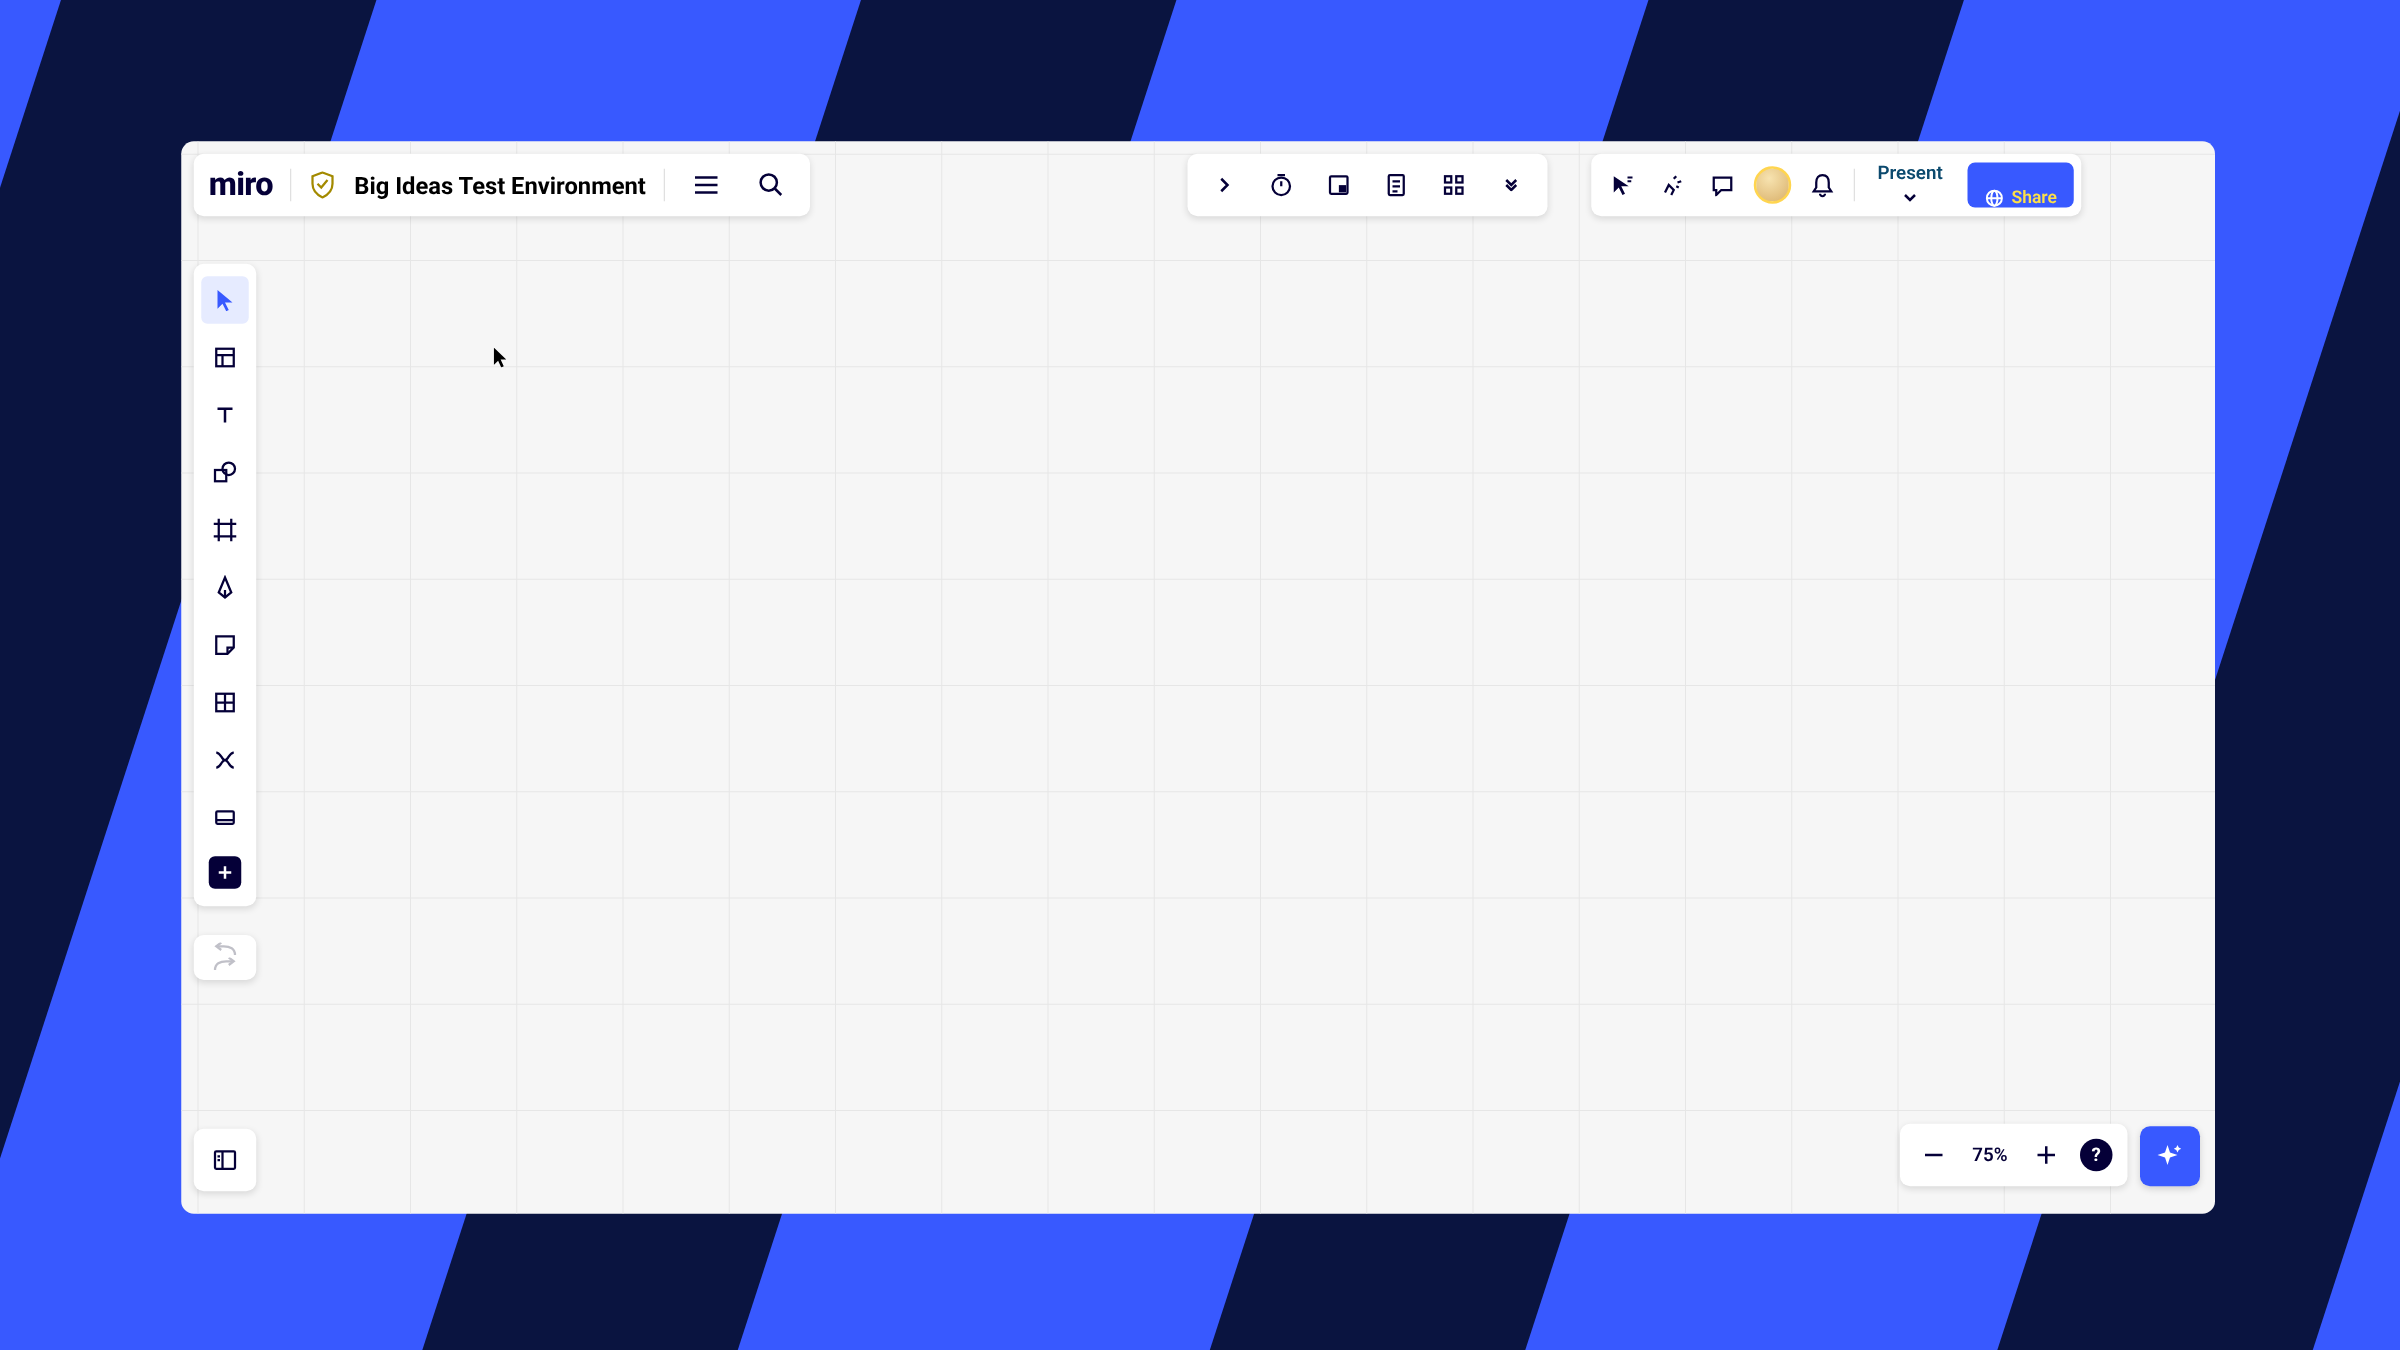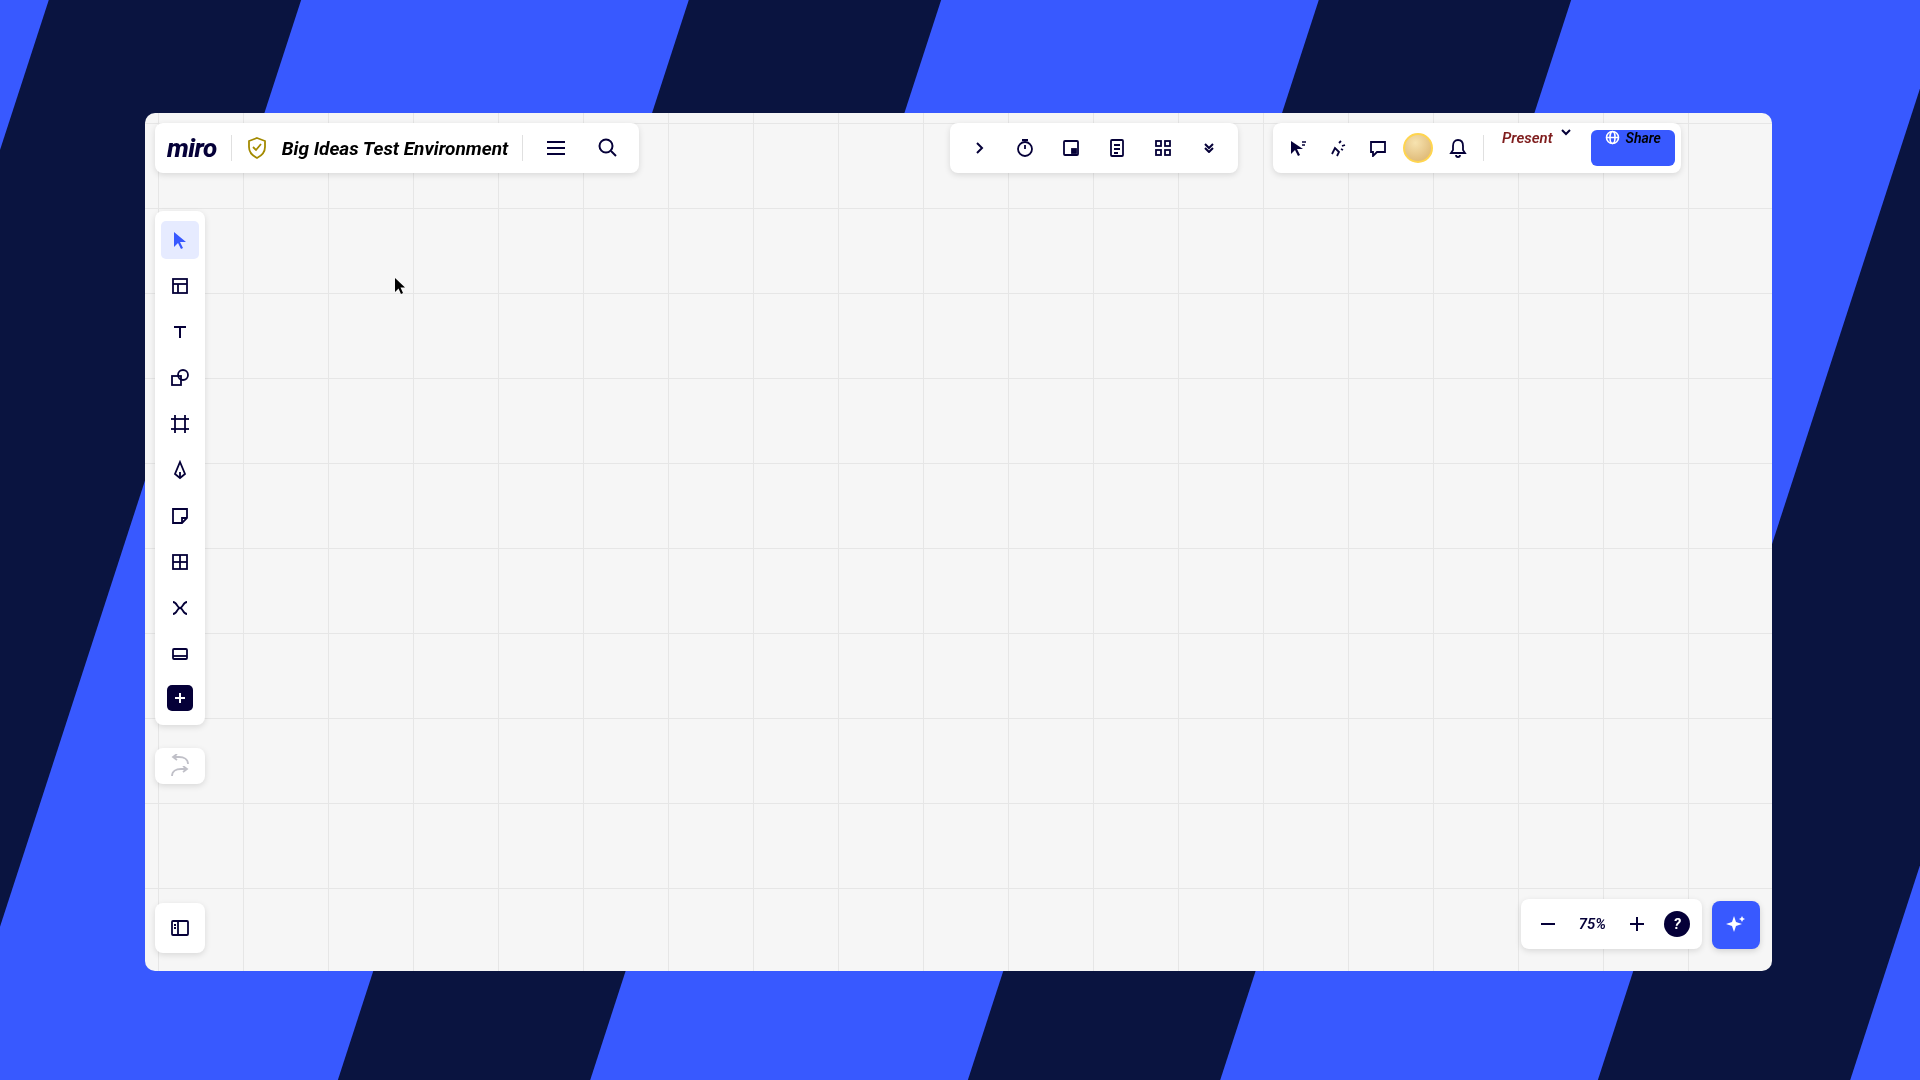--- a/index.html
+++ b/index.html
@@ -23,21 +23,20 @@
 
   
   .app {
     position: absolute;
     left: 145px; top: 113px;
     width: 1627px; height: 858px;
     background: #f6f6f6;
     border-radius: 10px;
     z-index: 1;
     overflow: hidden;
-    font-style: italic;
   }
 
   
   .canvas-grid {
     position: absolute; inset: 0;
     background-image:
       linear-gradient(to right, #e6e6e6 1px, transparent 1px),
       linear-gradient(to bottom, #e6e6e6 1px, transparent 1px);
     background-size: 85px 85px;
     background-position: 13px 10px;
@@ -77,28 +76,28 @@
 
   
   .collabbar { left: 1128px; top: 10px; height: 50px; padding: 0 6px; gap: 2px; }
   .avatar {
     width: 30px; height: 30px; border-radius: 50%;
     background: radial-gradient(circle at 40% 30%, #f7e3b0, #d9b06a);
     border: 2px solid #ffd54f;
     position: relative;
   }
   .present-btn {
-    display:flex; gap:8px;
+    display:flex; align-items:center; gap:8px;
     padding: 0 12px; height: 38px;
-    font-size: 15px; font-weight: 600; color:#7f1d1d;
-    border-radius:6px; cursor:pointer;
+    font-size: 15px; font-weight: 600; color:#0c4a6e;
+    border-radius:6px; cursor:pointer;flex-direction:column;
   }
   .share-btn {
-    display:flex; align-items:flex-start; gap:6px;
-    background:#3859ff; color:#000000;
+    display:flex; align-items:flex-end; gap:6px;
+    background:#3859ff; color:#fde047;
     height: 36px; padding: 0 14px;
     border-radius:6px; font-size:14px; font-weight:600;
     cursor:pointer; margin-left:6px;
   }
 
   
   .toolrail {
     left: 10px; top: 98px;
     width: 50px;
     flex-direction: column;

